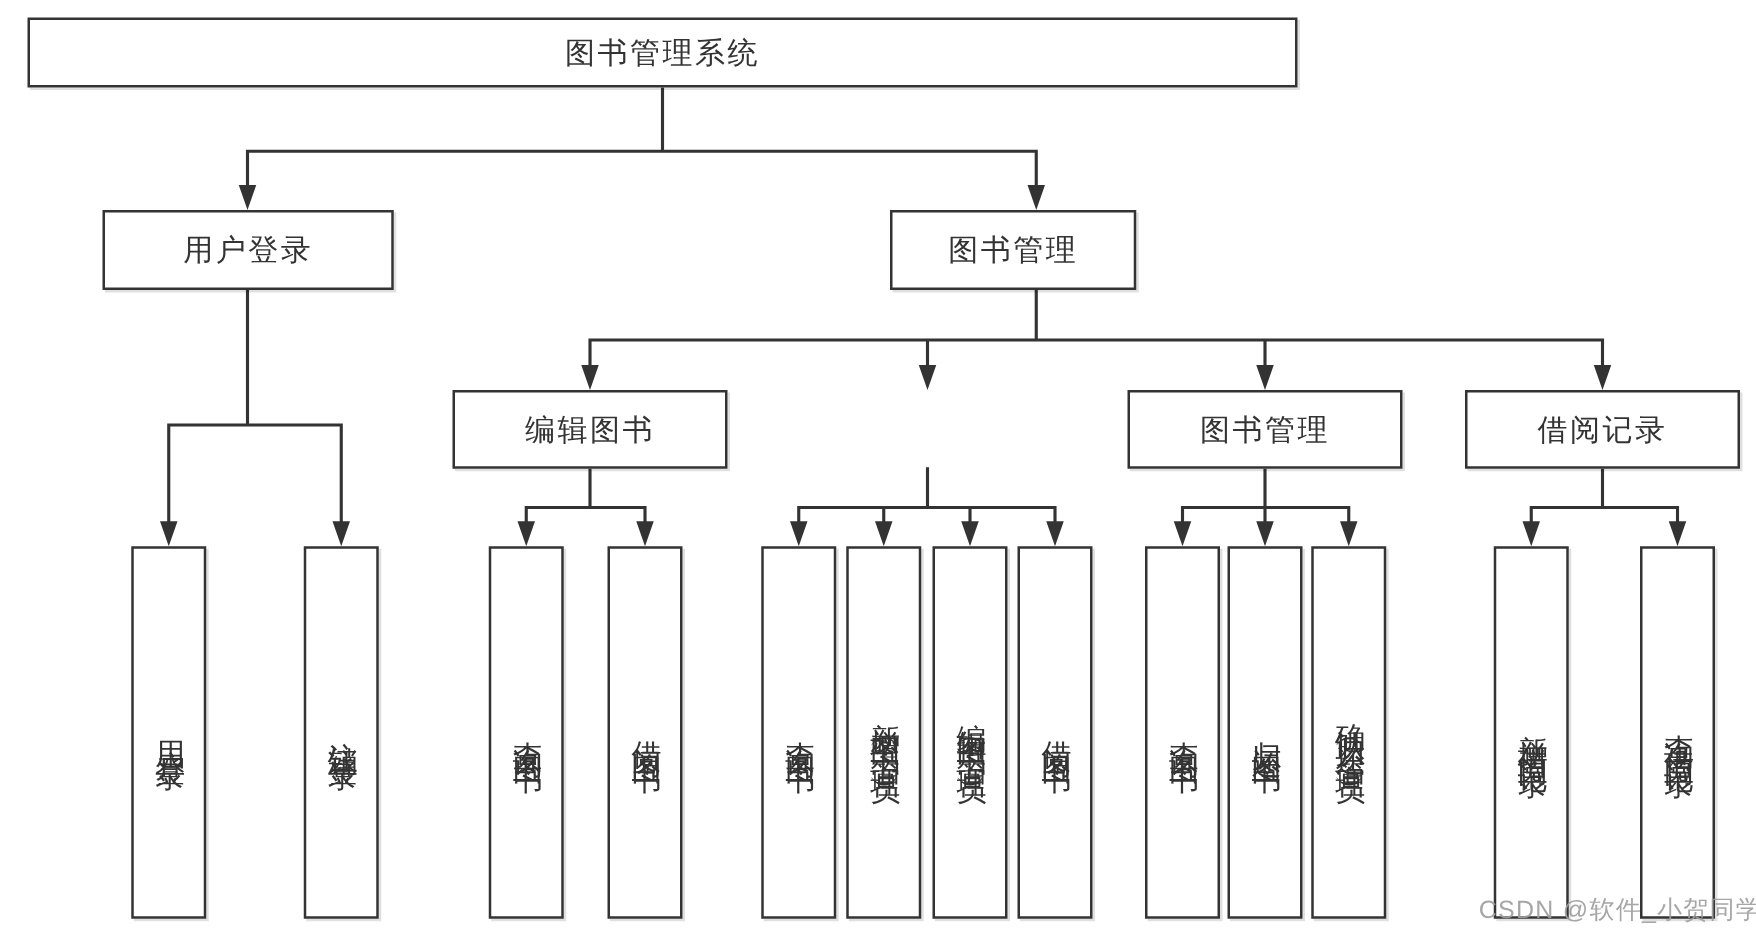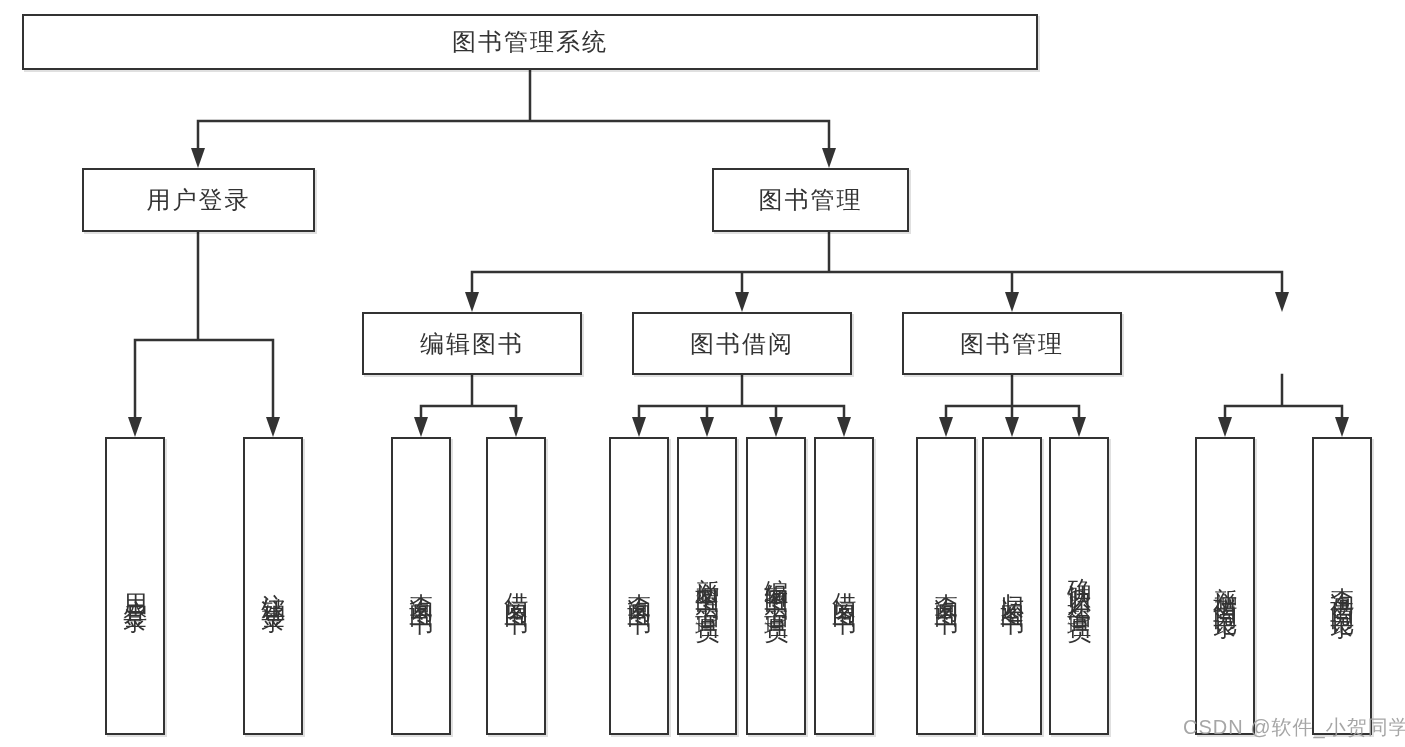--- a/index.html
+++ b/index.html
@@ -74,22 +74,22 @@
       <polygon points="1335,417 1349,417 1342,437"></polygon>
     </g>
   </svg>
 
   <div class="box h" style="left:22px;top:14px;width:1016px;height:56px">图书管理系统</div>
 
   <div class="box h" style="left:82px;top:168px;width:233px;height:64px">用户登录</div>
   <div class="box h" style="left:712px;top:168px;width:197px;height:64px">图书管理</div>
 
   <div class="box h" style="left:362px;top:312px;width:220px;height:63px">编辑图书</div>
-  <div class="box h" style="left:632px;top:312px;width:220px;height:63px">图书借阅</div>
   <div class="box h" style="left:902px;top:312px;width:220px;height:63px">图书管理</div>
+  <div class="box h" style="left:1172px;top:312px;width:220px;height:63px">借阅记录</div>
 
   <div class="box v" style="left:105px;top:437px;width:60px;height:298px">用户登录</div>
   <div class="box v" style="left:243px;top:437px;width:60px;height:298px">注销登录</div>
 
   <div class="box v" style="left:391px;top:437px;width:60px;height:298px">查询图书</div>
   <div class="box v" style="left:486px;top:437px;width:60px;height:298px">借阅图书</div>
 
   <div class="box v" style="left:609px;top:437px;width:60px;height:298px">查询图书</div>
   <div class="box v" style="left:677px;top:437px;width:60px;height:298px">新增图书（管理员）</div>
   <div class="box v" style="left:746px;top:437px;width:60px;height:298px">编辑图书（管理员）</div>

